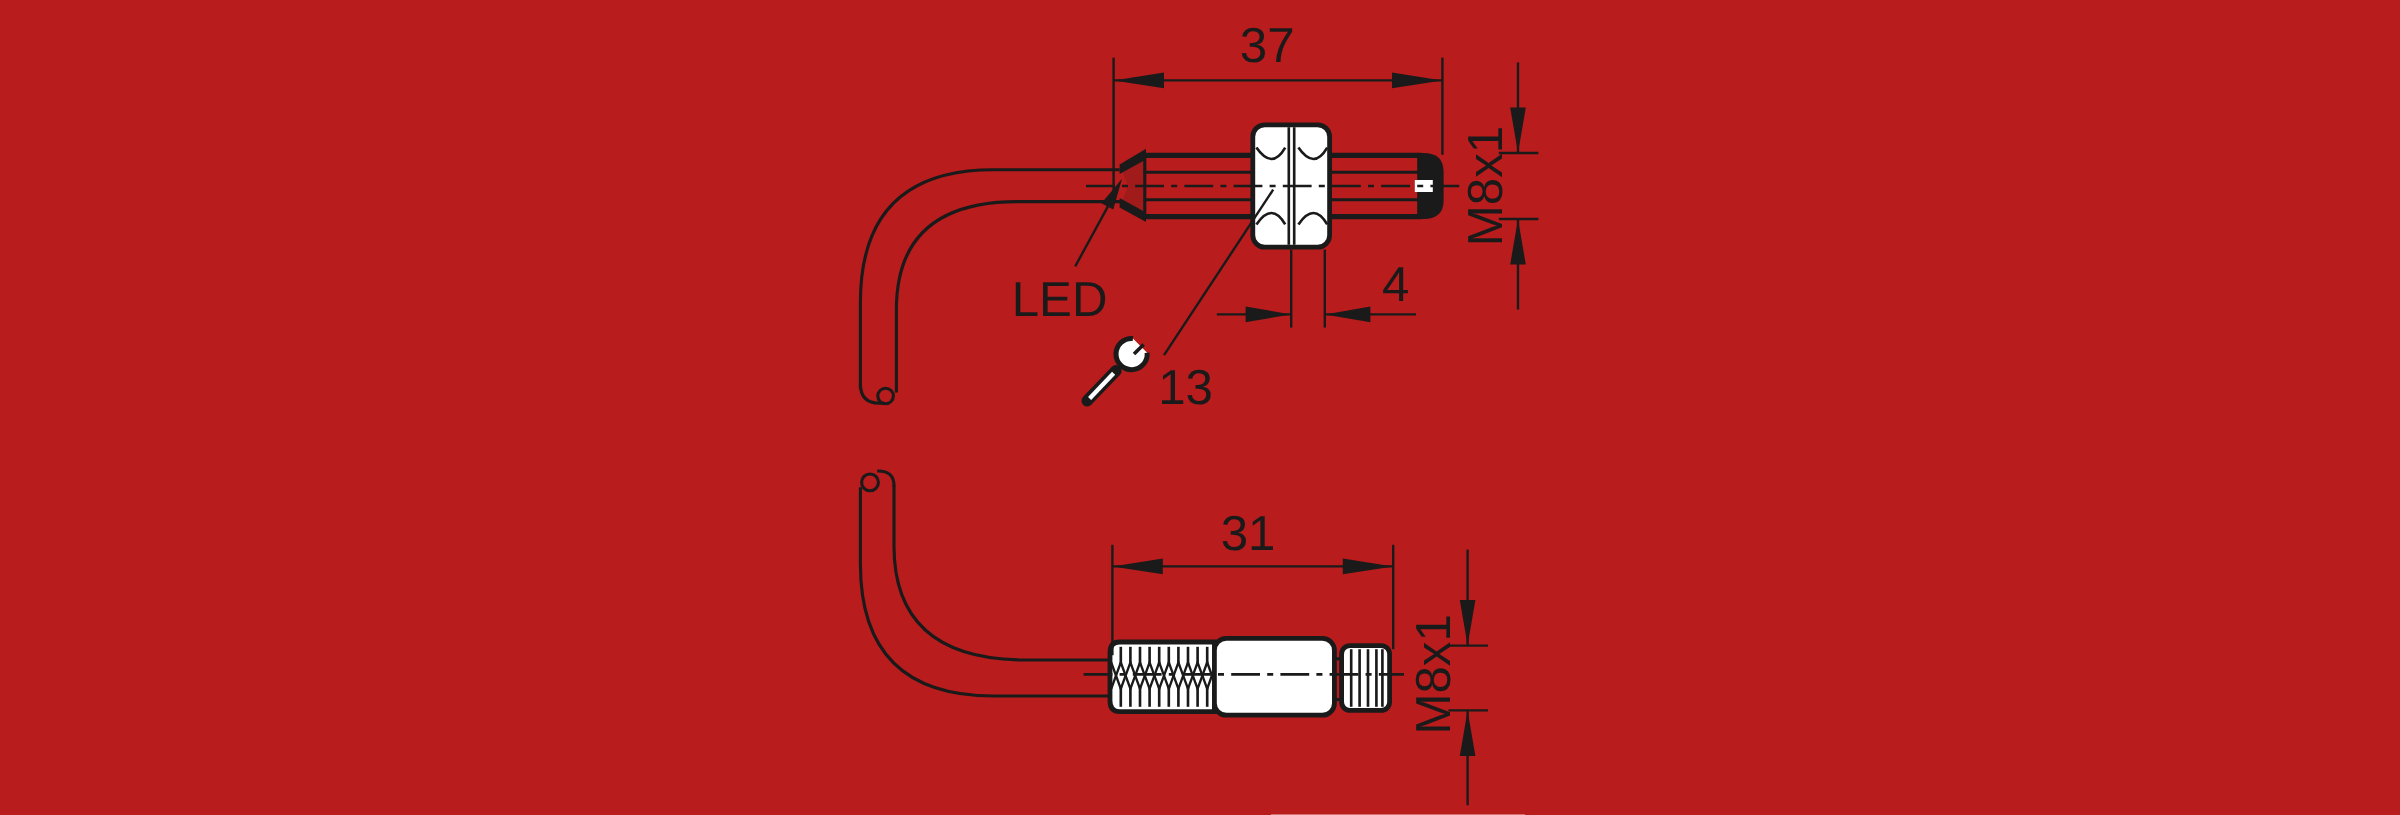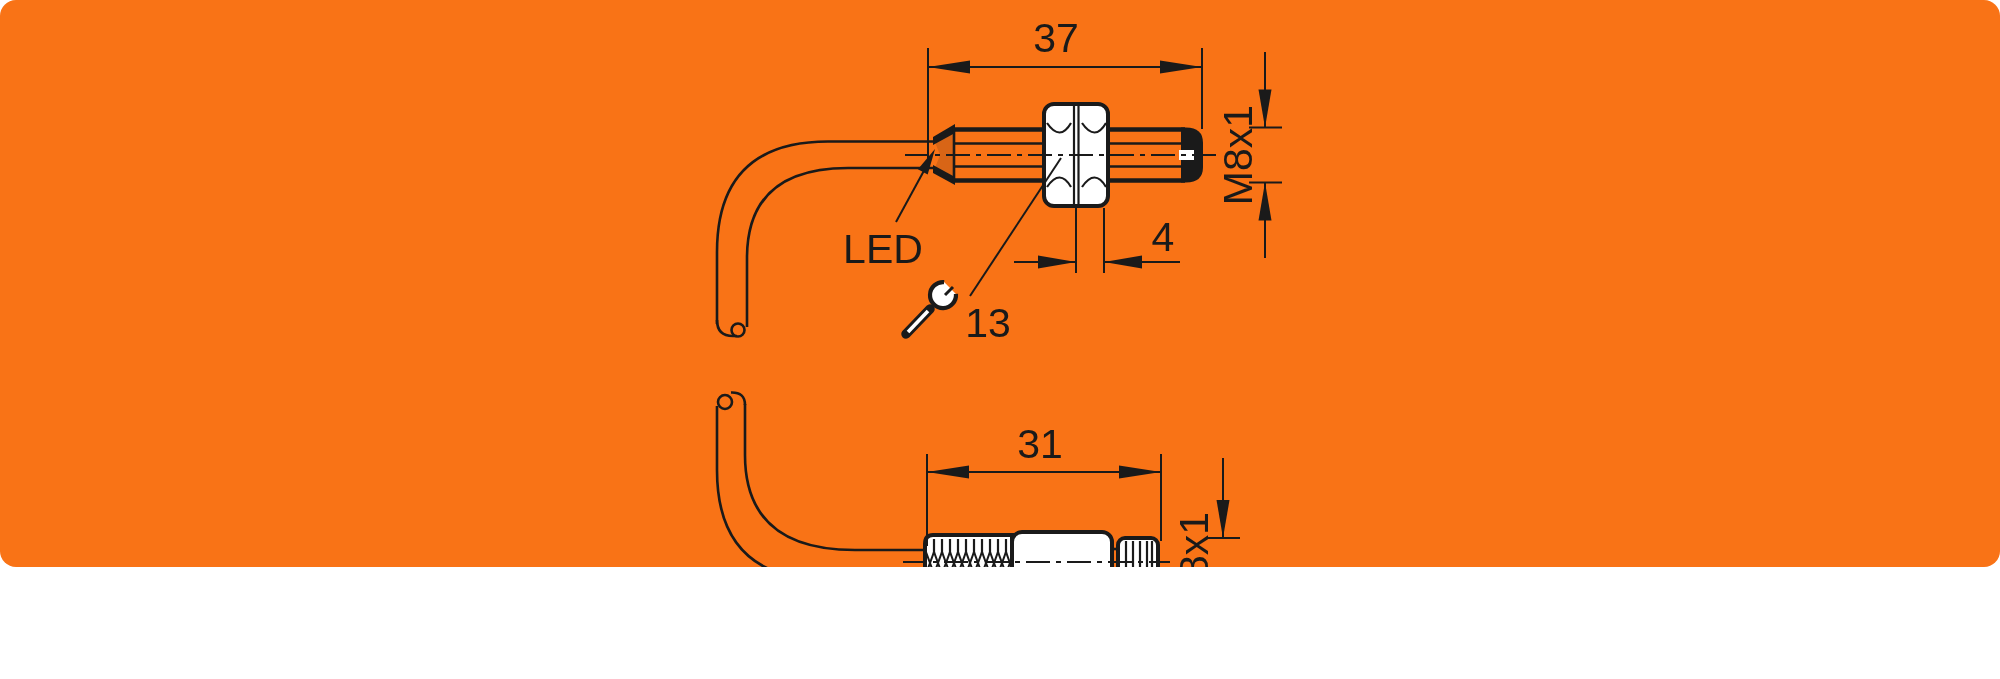--- a/index.html
+++ b/index.html
@@ -3,24 +3,23 @@
 <meta charset="utf-8">
 <style>
   html, body {
     margin: 0;
     padding: 0;
     background: #ffffff;
   }
   .stage {
     position: relative;
     width: 2000px;
-    height: 567px;
-    background: #f97316;
+    height: 679px;
+    background: #b91c1c;
     overflow: hidden;
-    border-radius: 16px;
   }
   svg {
     display: block;
   }
   .dim-text {
     font-family: "Liberation Sans", sans-serif;
     font-size: 41px;
     fill: #1a1a1a;
   }
   .outline { stroke: #1a1a1a; fill: none; }

